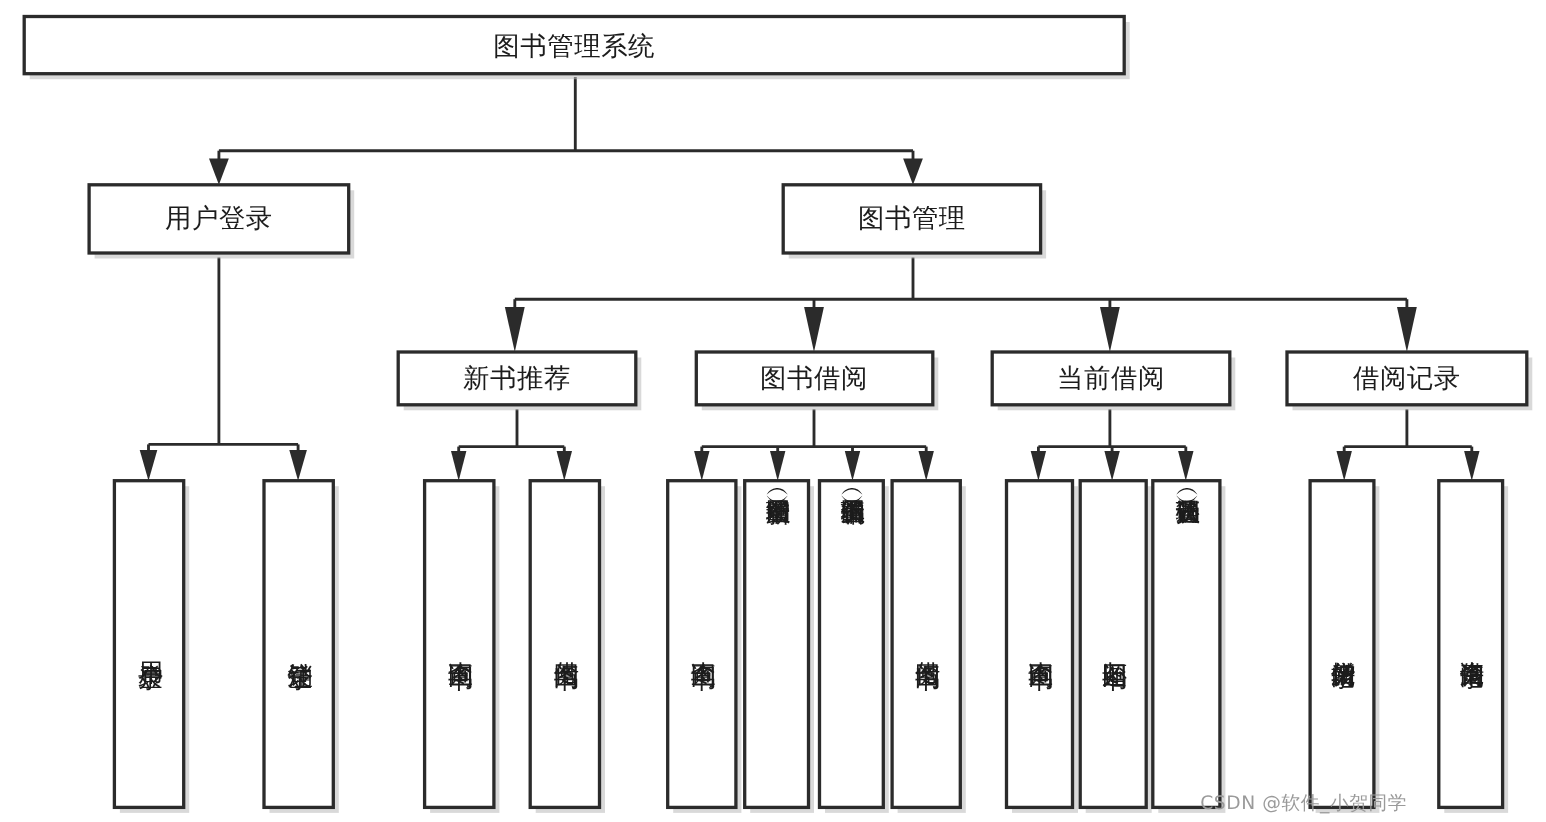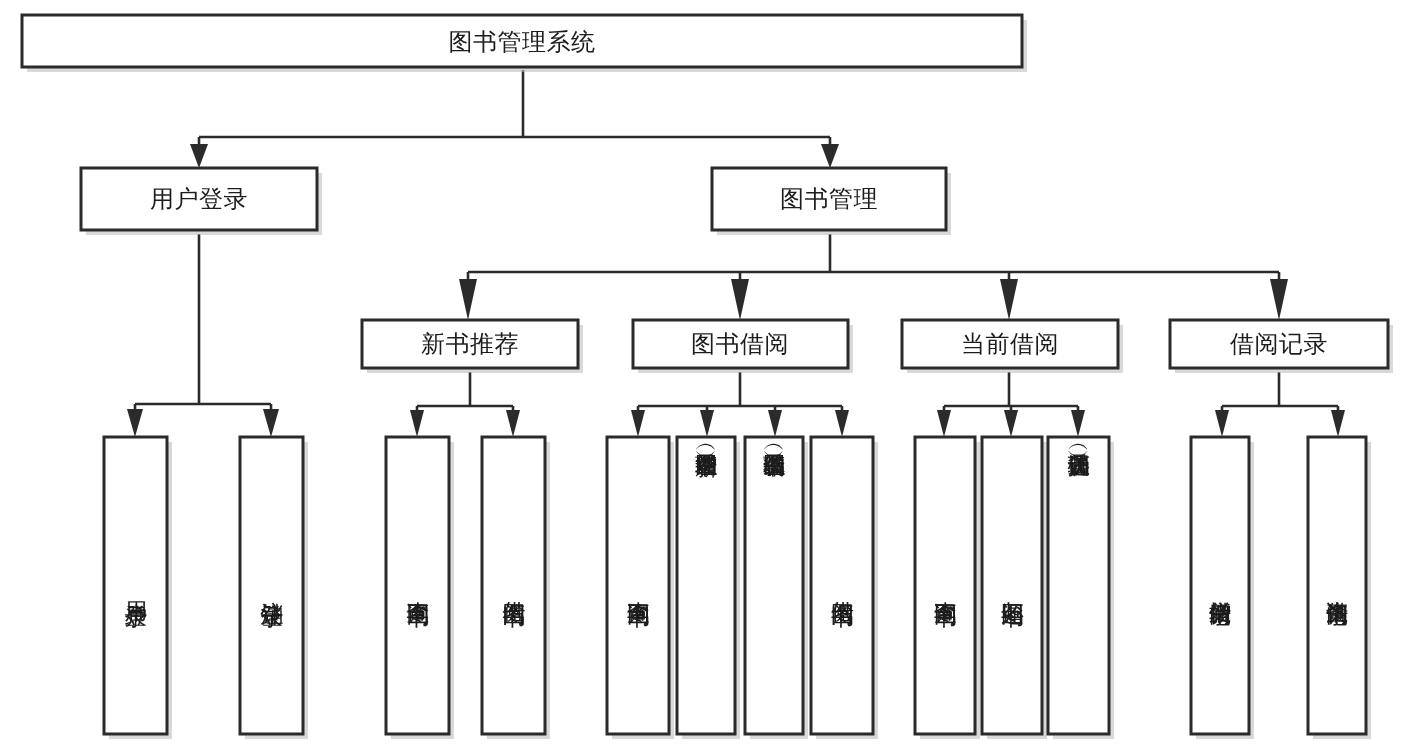--- a/index.html
+++ b/index.html
@@ -286,14 +286,15 @@
   </div>
 
   <div class="vert-label-wrap" style="left:1191px; top:437px; width:58px; height:297px;">
     <span class="vert-label" style="font-size:22px; letter-spacing:1px;">新增借阅记录</span>
   </div>
 
   <div class="vert-label-wrap" style="left:1308px; top:437px; width:58px; height:297px;">
     <span class="vert-label" style="font-size:22px; letter-spacing:1px;">查询借阅记录</span>
   </div>
 
+  <div id="watermark">CSDN @软件_小贺同学</div>
 
 </div>
 
 </body></html>

